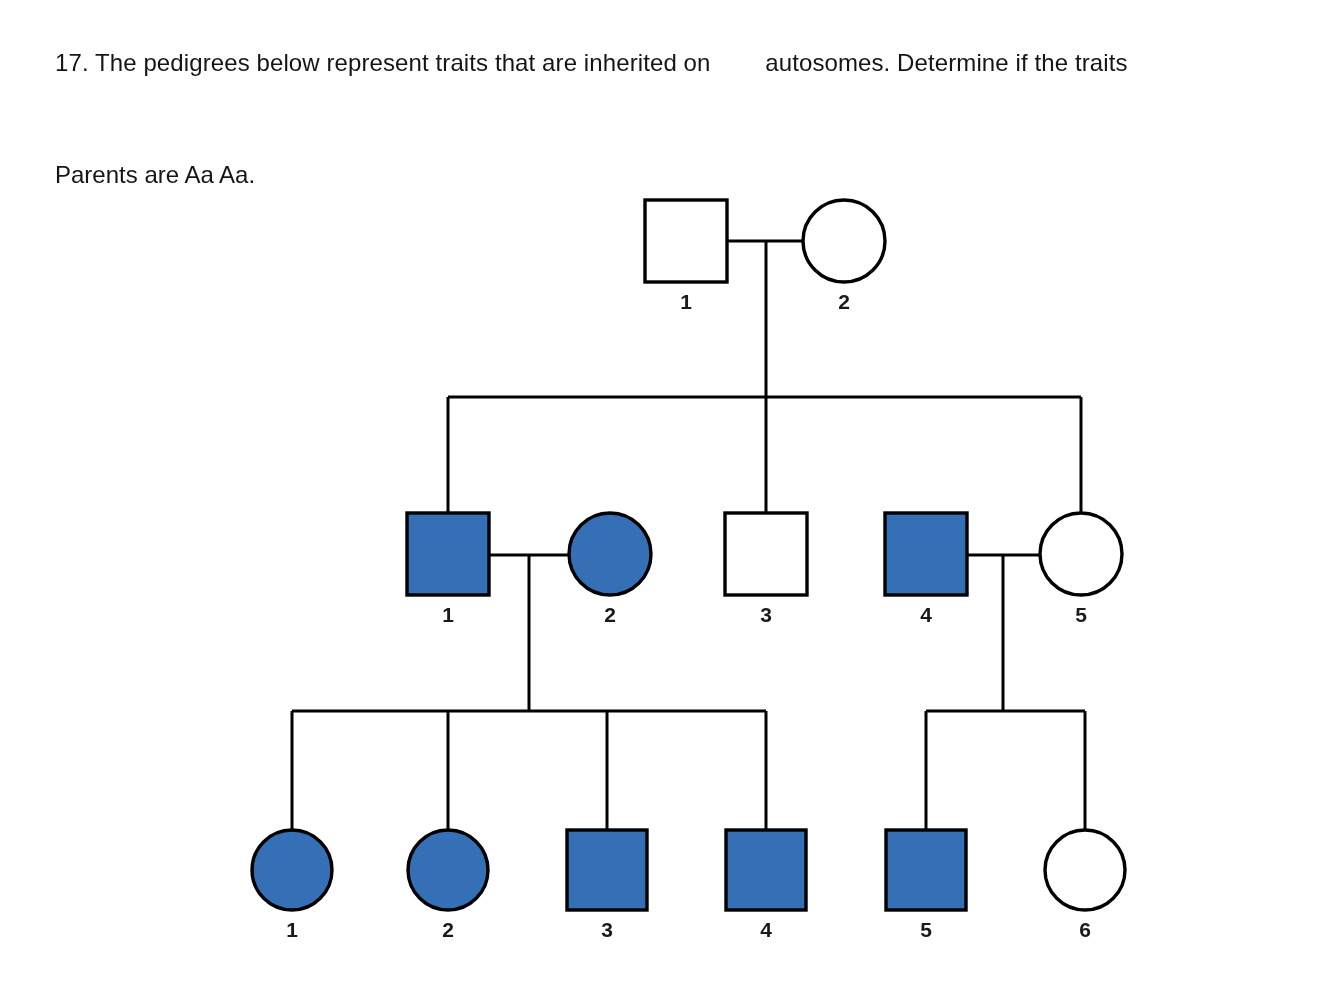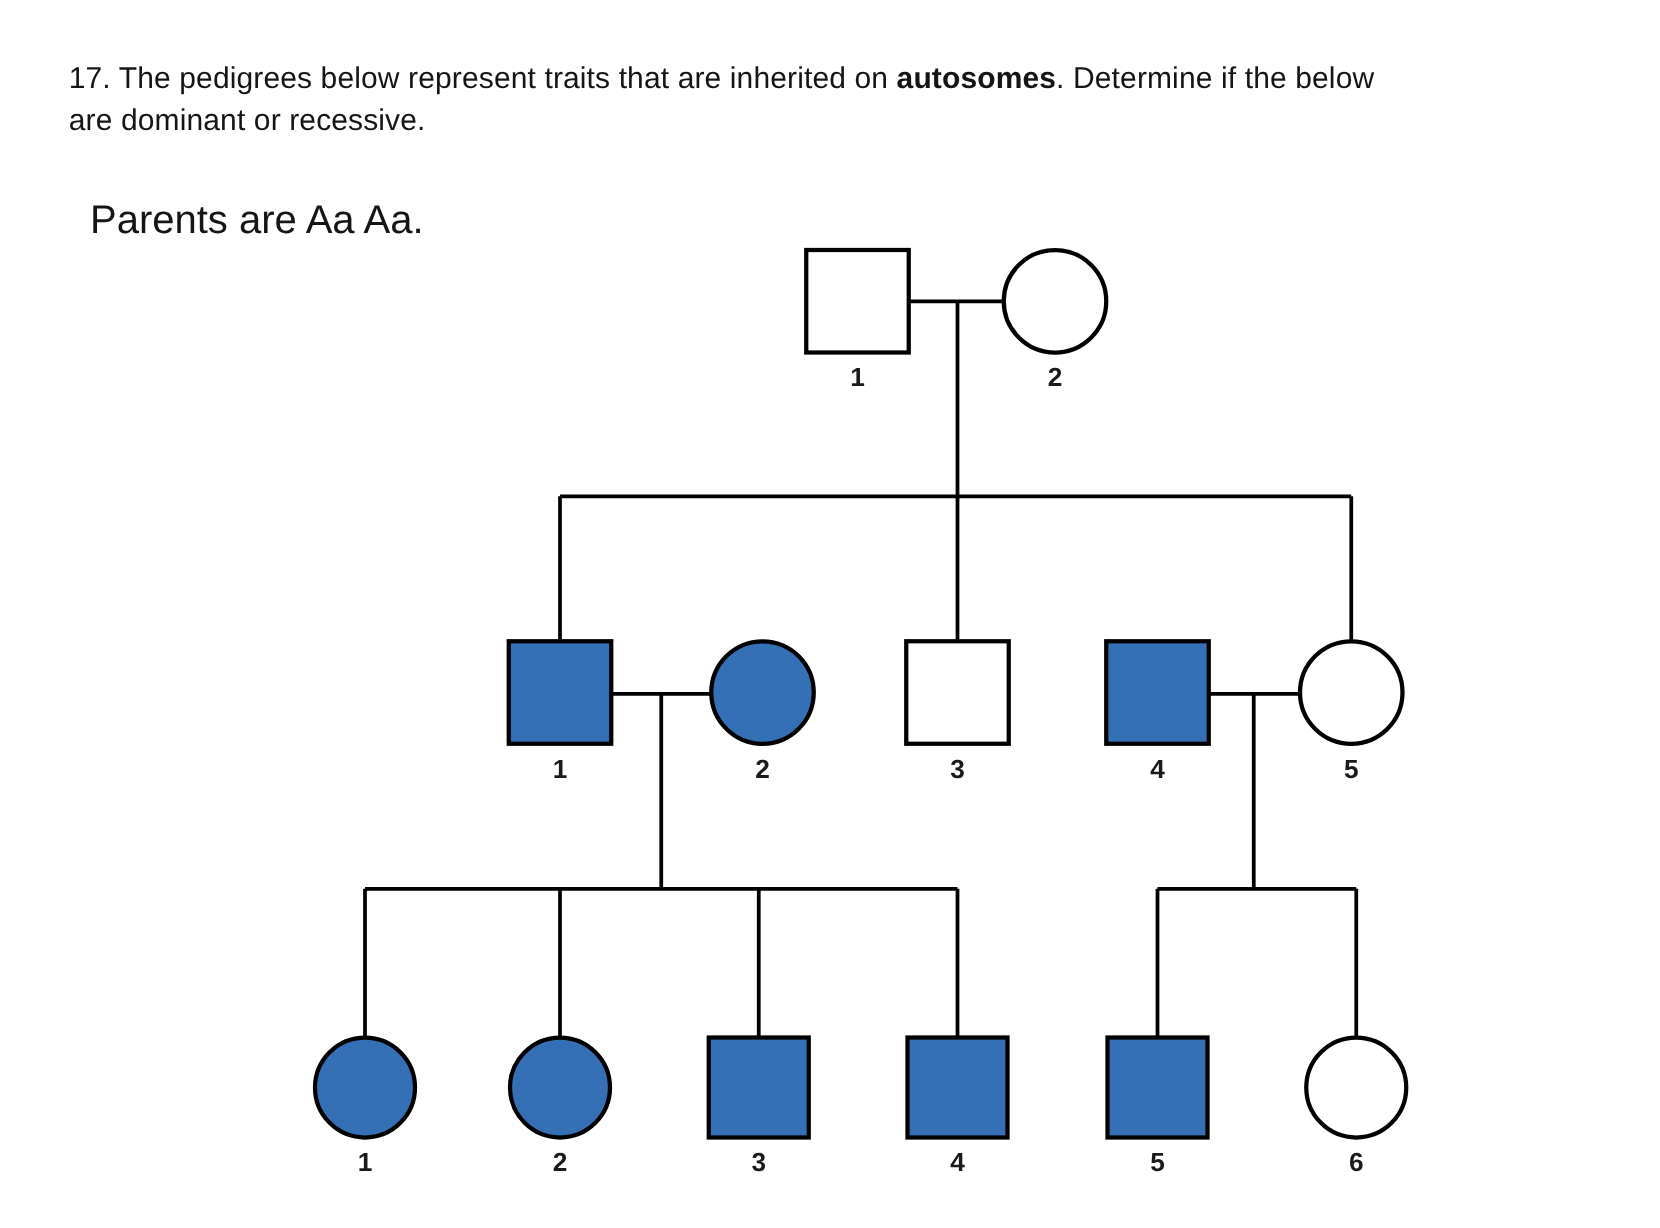--- a/index.html
+++ b/index.html
@@ -19,28 +19,29 @@
     position: absolute;
     left: 55px;
     top: 46px;
     width: 1250px;
     margin: 0;
     font-size: 24px;
     line-height: 34px;
     letter-spacing: 0.1px;
   }
   .question .hl {
-    font-weight: 700;
+    font-weight: 400;
+    margin-left: 48px;
   }
   .parents-note {
     position: absolute;
-    left: 72px;
+    left: 55px;
     top: 160px;
     margin: 0;
-    font-size: 32px;
+    font-size: 24px;
     line-height: 30px;
   }
   .pedigree-svg {
     position: absolute;
     left: 0;
     top: 0;
   }
   .ped-line {
     stroke: #000000;
     stroke-width: 3;
@@ -54,21 +55,21 @@
     font-family: "Liberation Sans", sans-serif;
     font-size: 21px;
     font-weight: 700;
     fill: #1a1a1a;
     text-anchor: middle;
   }
 </style>
 </head>
 <body>
 
-<p class="question"><span>17. The pedigrees below represent traits that are inherited on </span><span class="hl">autosomes</span><span>. Determine if the below</span><br><span>are dominant or recessive.</span></p>
+<p class="question"><span>17. The pedigrees below represent traits that are inherited on </span><span class="hl">autosomes</span><span>. Determine if the traits</span><br></p>
 
 <p class="parents-note">Parents are Aa Aa.</p>
 
 <svg id="pedigree-svg" class="pedigree-svg" width="1328" height="982" viewBox="0 0 1328 982">
     <line x1="727" y1="241" x2="803" y2="241" class="ped-line" stroke="#000000"></line>
     <line x1="766" y1="241" x2="766" y2="513" class="ped-line" stroke="#000000"></line>
     <line x1="448" y1="397" x2="1081" y2="397" class="ped-line" stroke="#000000"></line>
     <line x1="448" y1="397" x2="448" y2="513" class="ped-line" stroke="#000000"></line>
     <line x1="1081" y1="397" x2="1081" y2="513" class="ped-line" stroke="#000000"></line>
     <line x1="489" y1="555" x2="569" y2="555" class="ped-line" stroke="#000000"></line>

